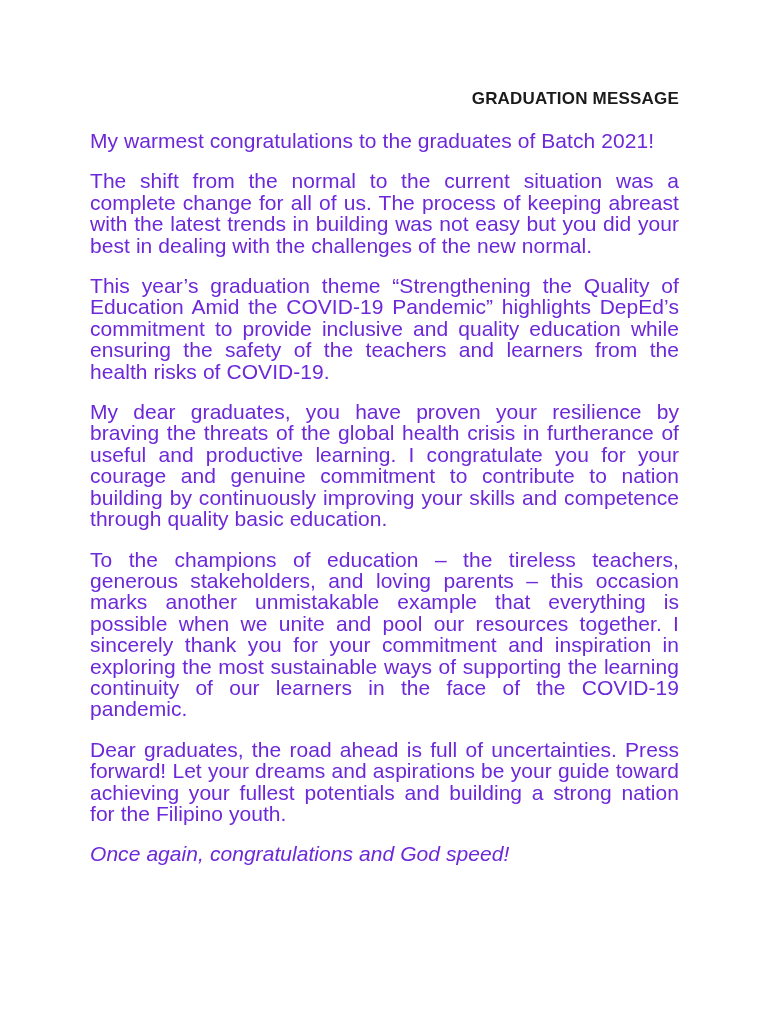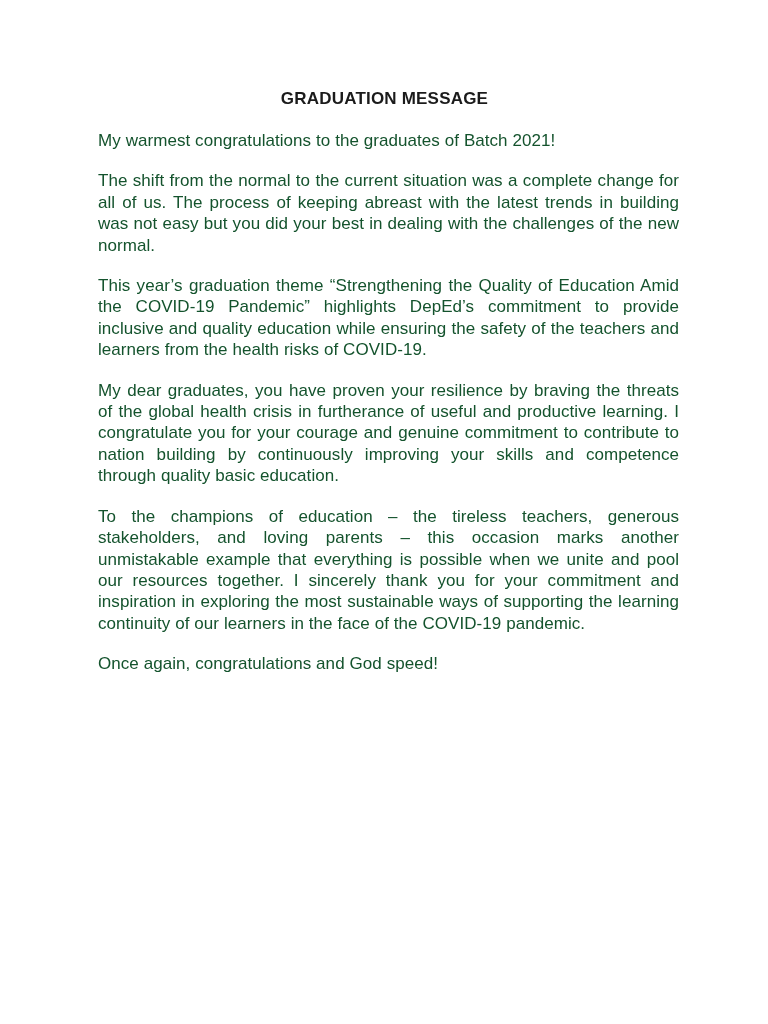--- a/index.html
+++ b/index.html
@@ -29,38 +29,39 @@
     top: 88px;
     width: 589px;
   }
 
   .doc-heading {
     font-size: 17px;
     line-height: 21px;
     color: #1b1b1b;
     letter-spacing: 0.2px;
     margin: 0 0 21px 0;
-    text-align: center;
+    text-align: right;
     white-space: pre;
   }
 
   .para {
-    font-size: 17px;
+    font-size: 21px;
     line-height: 21.4px;
-    color: #14532d;
-    margin: 0 0 19px 8px;
+    color: #6d28d9;
+    margin: 0 0 19px 0;
     text-align: justify;
     text-justify: inter-word;
     letter-spacing: 0.05px;
     word-spacing: 0.1px;
   }
 
   
   .para:last-child {
     margin-bottom: 0;
+    font-style: italic;
   }
 
   .para-short {
     text-align: left;
   }
 </style>
 </head>
 <body>
 
 <div class="page">
@@ -72,17 +73,18 @@
 
 
     <p class="para">The shift from the normal to the current situation was a complete change for all of us. The process of keeping abreast with the latest trends in building was not easy but you did your best in dealing with the challenges of the new normal.</p>
 
     <p class="para">This year’s graduation theme “Strengthening the Quality of Education Amid the COVID-19 Pandemic” highlights DepEd’s commitment to provide inclusive and quality education while ensuring the safety of the teachers and learners from the health risks of COVID-19.</p>
 
     <p class="para">My dear graduates, you have proven your resilience by braving the threats of the global health crisis in furtherance of useful and productive learning. I congratulate you for your courage and genuine commitment to contribute to nation building by continuously improving your skills and competence through quality basic education.</p>
 
     <p class="para">To the champions of education – the tireless teachers, generous stakeholders, and loving parents – this occasion marks another unmistakable example that everything is possible when we unite and pool our resources together. I sincerely thank you for your commitment and inspiration in exploring the most sustainable ways of supporting the learning continuity of our learners in the face of the COVID-19 pandemic.</p>
 
+    <p class="para">Dear graduates, the road ahead is full of uncertainties. Press forward! Let your dreams and aspirations be your guide toward achieving your fullest potentials and building a strong nation for the Filipino youth.</p>
 
     <p class="para para-short">Once again, congratulations and God speed!</p>
 
   </div>
 </div>
 
 </body></html>

